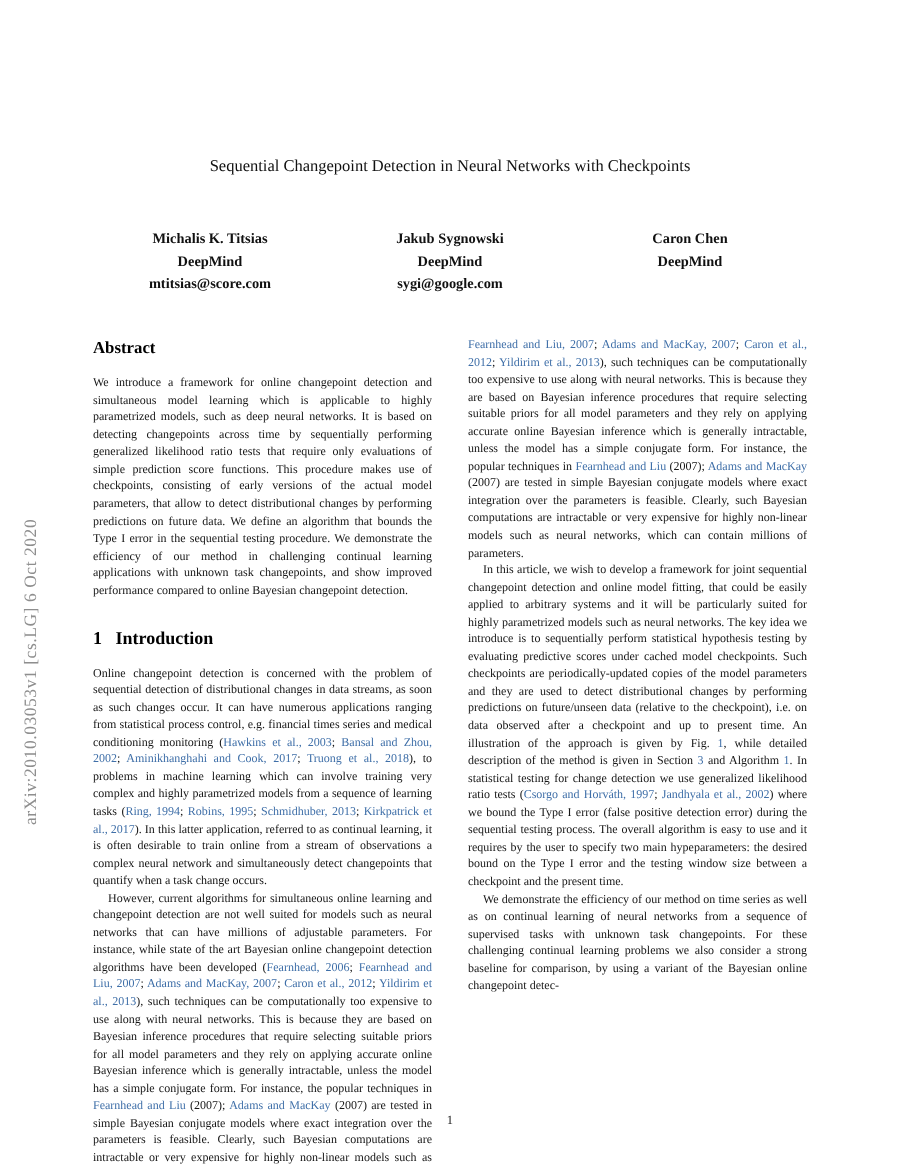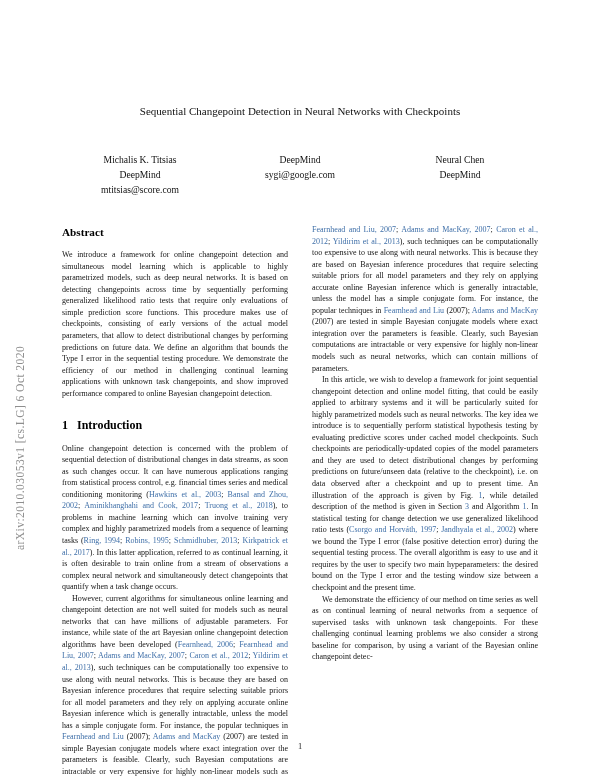--- a/index.html
+++ b/index.html
@@ -47,20 +47,21 @@
   }
 
   
   .authors {
     position: absolute;
     left: 60px;
     top: 152px;
     width: 480px;
     display: flex;
     justify-content: space-between;
+    font-weight: bold;
   }
   .author {
     flex: 1 1 0;
     text-align: center;
     font-size: 9.6px;
     line-height: 1.58;
     color: #111111;
   }
   .author .name { display: block; }
   .author .affil { display: block; }
@@ -130,25 +131,26 @@
 
   <div class="title">Sequential Changepoint Detection in Neural Networks with Checkpoints</div>
 
   <div class="authors">
     <div class="author">
       <span class="name">Michalis K. Titsias</span>
       <span class="affil">DeepMind</span>
       <span class="email">mtitsias@score.com</span>
     </div>
     <div class="author">
+      <span class="name">Jakub Sygnowski</span>
       <span class="affil">DeepMind</span>
       <span class="email">sygi@google.com</span>
     </div>
     <div class="author">
-      <span class="name">Neural Chen</span>
+      <span class="name">Caron Chen</span>
       <span class="affil">DeepMind</span>
     </div>
   </div>
 
   <div class="col col-left">
 
     <h2 class="abstract-head">Abstract</h2>
 
     <p class="para noindent">We introduce a framework for online changepoint detection and simultaneous model learning which is applicable to highly parametrized models, such as deep neural networks. It is based on detecting changepoints across time by sequentially performing generalized likelihood ratio tests that require only evaluations of simple prediction score functions. This procedure makes use of checkpoints, consisting of early versions of the actual model parameters, that allow to detect distributional changes by performing predictions on future data. We define an algorithm that bounds the Type I error in the sequential testing procedure. We demonstrate the efficiency of our method in challenging continual learning applications with unknown task changepoints, and show improved performance compared to online Bayesian changepoint detection.</p>
 

